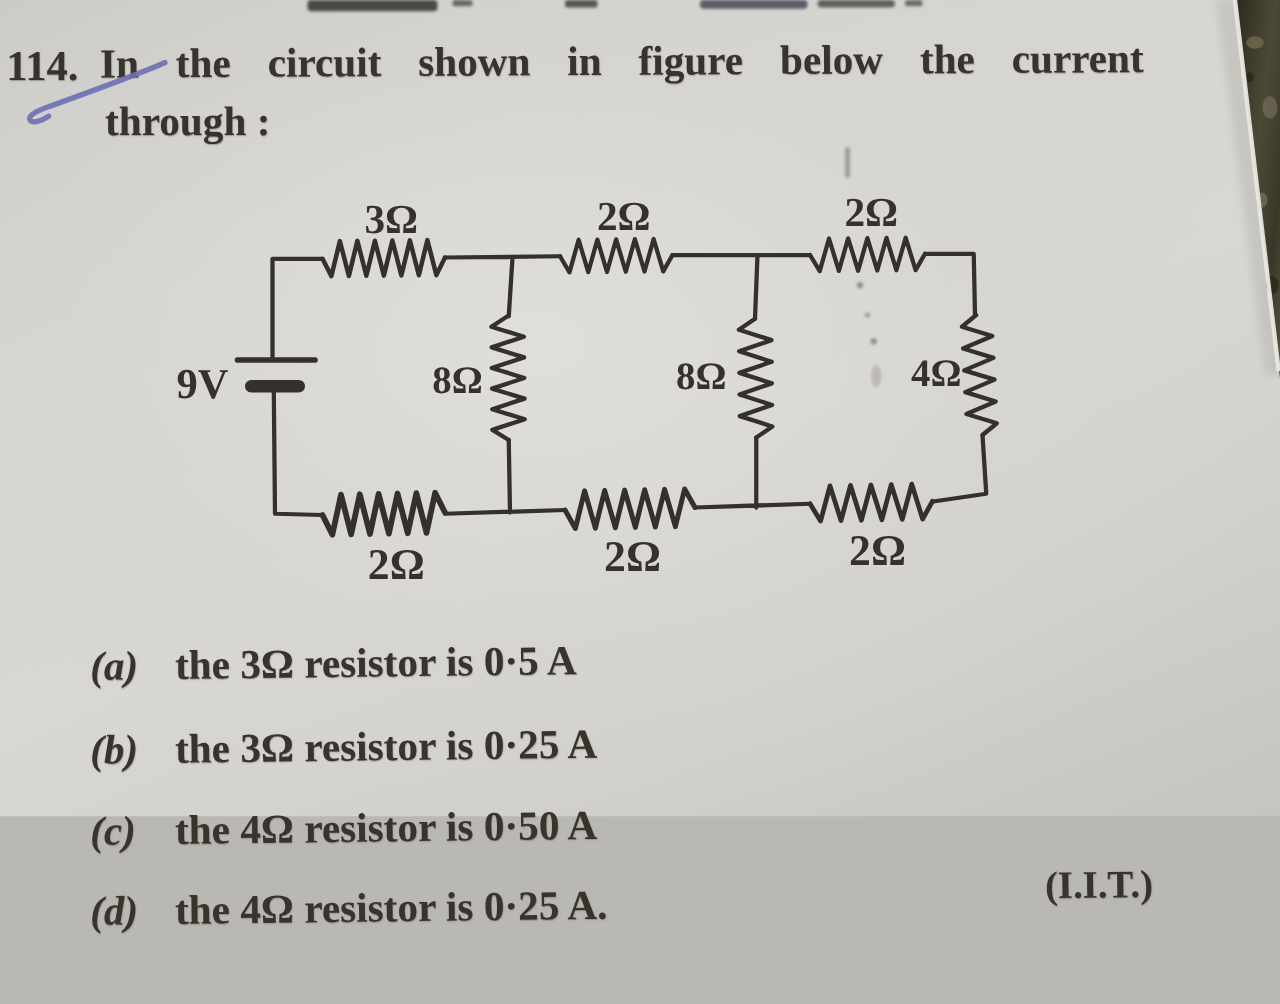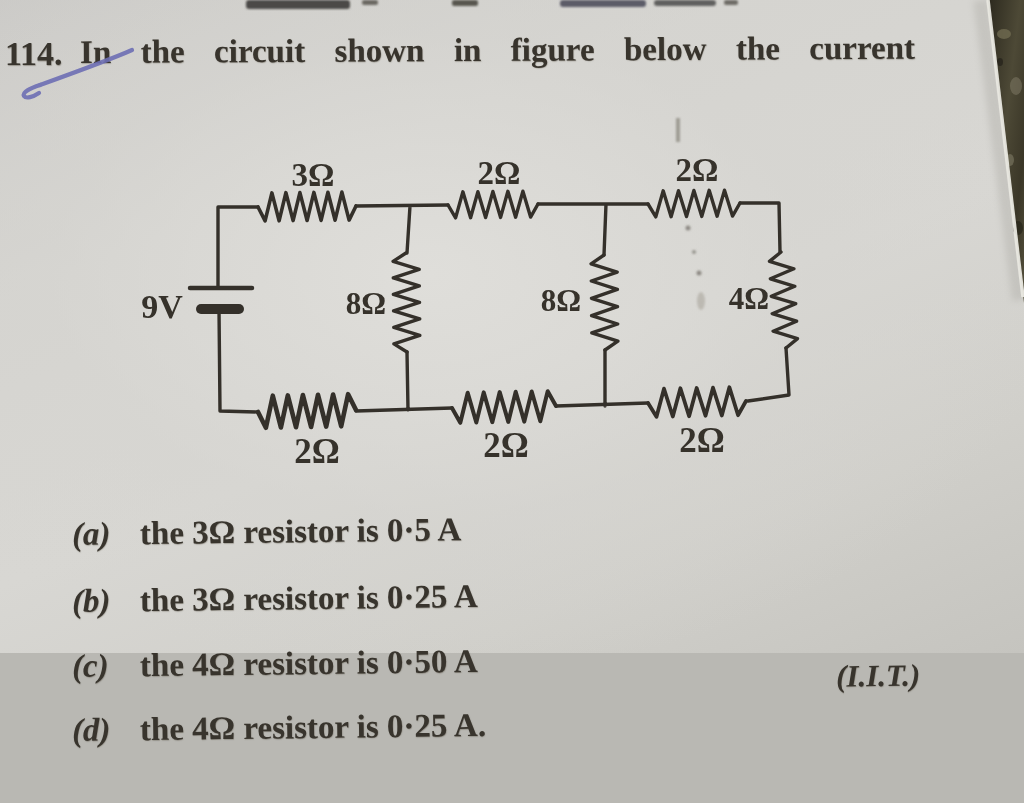--- a/index.html
+++ b/index.html
@@ -19,30 +19,31 @@
           text-align:justify;text-align-last:justify;transform:rotate(-0.3deg);transform-origin:left center;}
   .qline2{left:84px;top:80px;font-size:33px;}
   .opt{position:absolute;left:72px;display:flex;align-items:baseline;font-size:33px;font-weight:bold;
        transform:rotate(-0.7deg);transform-origin:left center;}
   .optlabel{font-style:italic;flex:0 0 68px;text-shadow:0.4px 0.7px 1px rgba(100,94,82,.5);}
   .opttext{text-shadow:0.4px 0.7px 1px rgba(100,94,82,.5);}
   .opt-a{top:516px;}
   .opt-b{top:583px;}
   .opt-c{top:648px;}
   .opt-d{top:712px;}
-  .source{left:836px;top:658px;font-size:31px;font-style:italic;transform:rotate(-0.8deg);}
+  .source{left:836px;top:690px;font-size:31px;transform:rotate(-0.8deg);}
   svg.overlay{position:absolute;left:0;top:0;width:1024px;height:803px;}
 </style>
 </head>
 <body>
 
 <div class="page">
 
   <div class="txt qnum">114.</div>
   <div class="txt qline1">In the circuit shown in figure below the current</div>
+  <div class="txt qline2">through :</div>
 
   <div class="opt opt-a">
     <span class="optlabel">(a)</span>
     <span class="opttext">the 3Ω resistor is 0·5 A</span>
   </div>
   <div class="opt opt-b">
     <span class="optlabel">(b)</span>
     <span class="opttext">the 3Ω resistor is 0·25 A</span>
   </div>
   <div class="opt opt-c">

